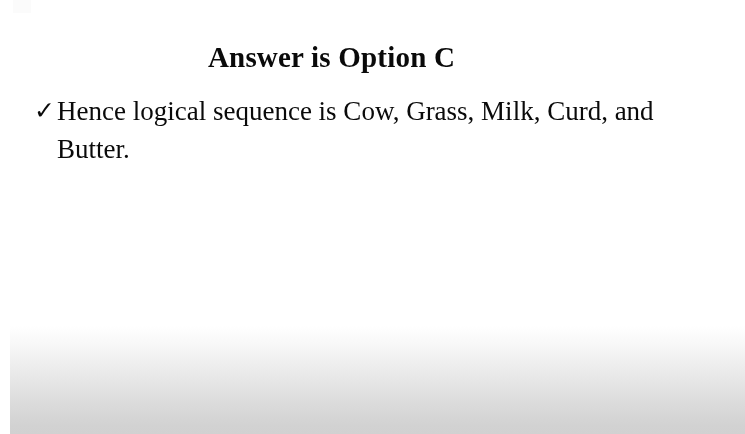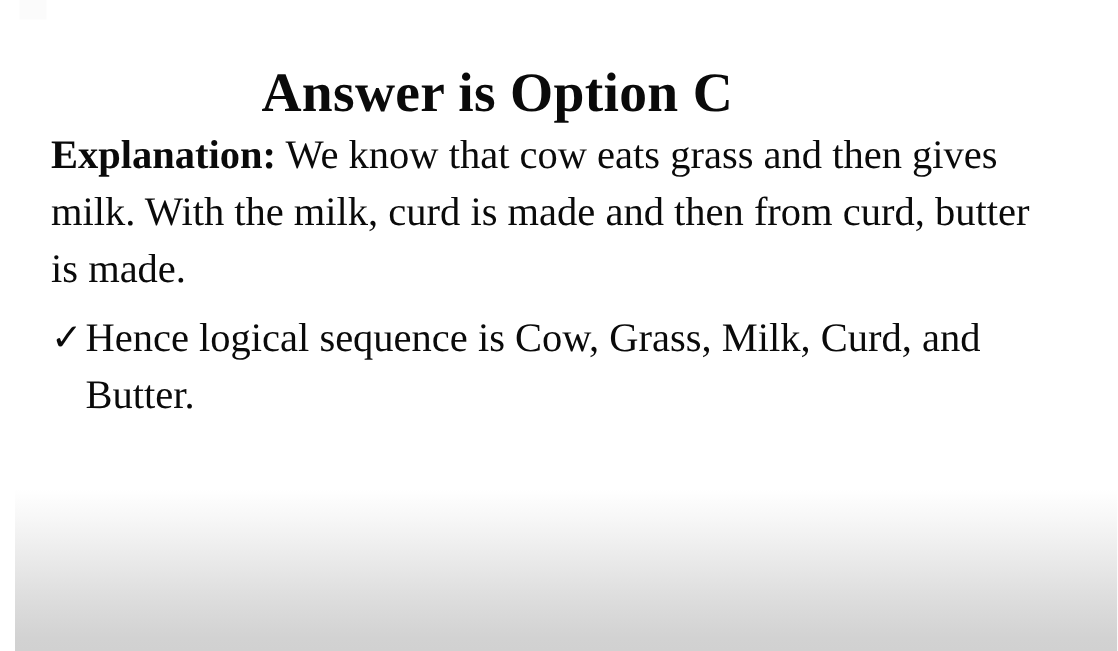--- a/index.html
+++ b/index.html
@@ -24,21 +24,21 @@
     width: 18px;
     height: 13px;
     background: #fbfbfb;
   }
   #slide-title {
     position: absolute;
     left: 0;
     top: 18px;
     width: 663px;
     text-align: center;
-    font-size: 37px;
+    font-size: 29px;
     font-weight: bold;
     letter-spacing: 0.2px;
     line-height: 40px;
     white-space: nowrap;
   }
   #body-block {
     position: absolute;
     left: 34px;
     top: 84px;
     width: 660px;
@@ -85,21 +85,20 @@
 <body>
 
 <div id="slide">
 
   <div id="corner-artifact"></div>
 
   <h1 id="slide-title">Answer is Option C</h1>
 
   <div id="body-block">
 
-    <p class="para"><span class="lead">Explanation:</span><span> We know that cow eats grass and then gives milk. With the milk, curd is made and then from curd, butter is made.</span></p>
 
     <ul id="bullet-list">
       <li><span class="check-mark">✓</span><span>Hence logical sequence is Cow, Grass, Milk, Curd, and Butter.</span></li>
     </ul>
 
   </div>
 
   <div id="bottom-band"></div>
 
 </div>

